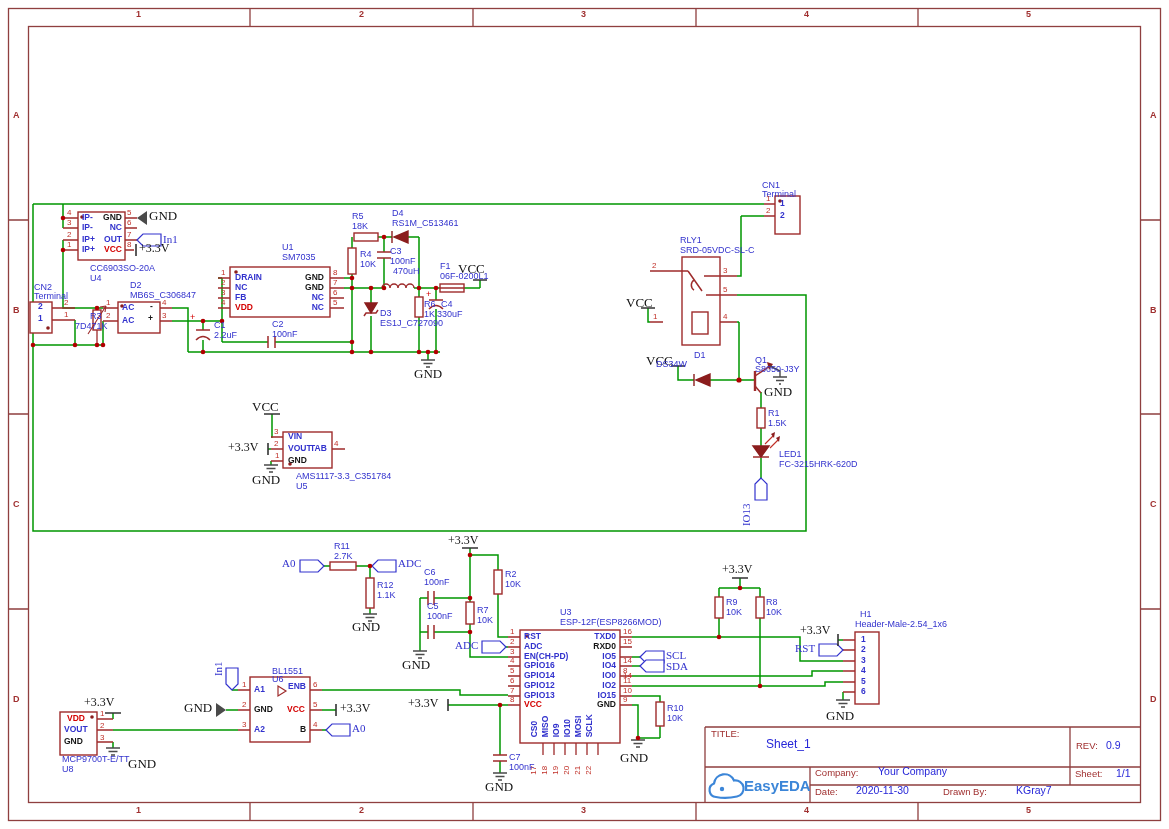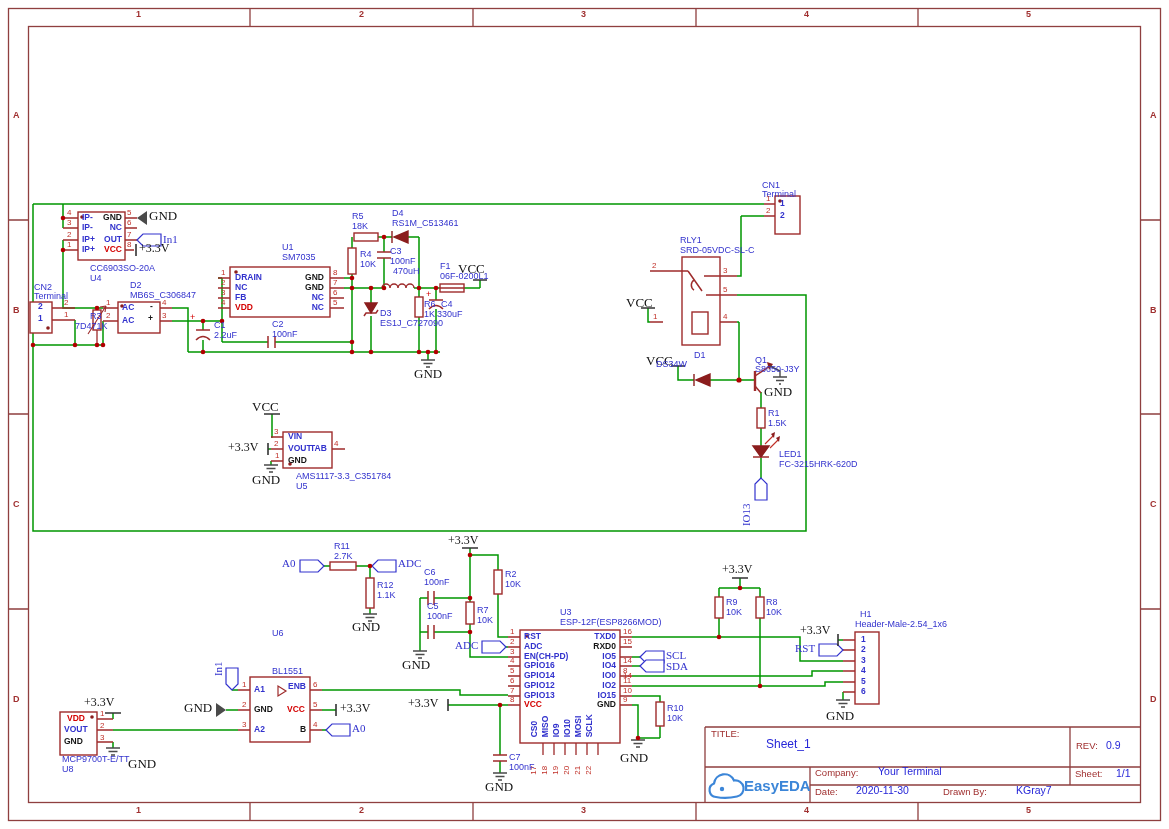--- a/index.html
+++ b/index.html
@@ -443,21 +443,21 @@
 <span class="fl t" style="left:795px;top:642px">RST</span>
 <span class="t nm" style="left:861px;top:635px">1</span>
 <span class="t nm" style="left:861px;top:645px">2</span>
 <span class="t nm" style="left:861px;top:656px">3</span>
 <span class="t nm" style="left:861px;top:666px">4</span>
 <span class="t nm" style="left:861px;top:677px">5</span>
 <span class="t nm" style="left:861px;top:687px">6</span>
 <span class="sf t" style="left:826px;top:709px">GND</span>
 
 <span class="fl t rot" style="left:224px;top:664px">In1</span>
-<span class="t" style="left:272px;top:629px">U6</span>
+<span class="t" style="left:272px;top:675px">U6</span>
 <span class="t" style="left:272px;top:667px">BL1551</span>
 <span class="t pn" style="left:242px;top:681px">1</span>
 <span class="t pn" style="left:242px;top:701px">2</span>
 <span class="t pn" style="left:242px;top:721px">3</span>
 <span class="t nm" style="left:254px;top:685px">A1</span>
 <span class="t nm k" style="left:254px;top:705px">GND</span>
 <span class="t nm" style="left:254px;top:725px">A2</span>
 <span class="t nm" style="left:288px;top:682px">ENB</span>
 <span class="t nm rd" style="left:287px;top:705px">VCC</span>
 <span class="t nm k" style="left:300px;top:725px">B</span>
@@ -476,21 +476,21 @@
 <span class="t nm k" style="left:64px;top:737px">GND</span>
 <span class="t" style="left:62px;top:755px">MCP9700T-E/TT</span>
 <span class="t" style="left:62px;top:765px">U8</span>
 <span class="sf t" style="left:128px;top:757px">GND</span>
 
 <span class="t tb" style="left:711px;top:729px">TITLE:</span>
 <span class="t big" style="left:766px;top:738px">Sheet_1</span>
 <span class="t tb" style="left:1076px;top:741px">REV:</span>
 <span class="t tv" style="left:1106px;top:740px">0.9</span>
 <span class="t tb" style="left:815px;top:768px">Company:</span>
-<span class="t tv" style="left:878px;top:766px">Your Terminal</span>
+<span class="t tv" style="left:878px;top:766px">Your Company</span>
 <span class="t tb" style="left:1075px;top:769px">Sheet:</span>
 <span class="t tv" style="left:1116px;top:768px">1/1</span>
 <span class="t tb" style="left:815px;top:787px">Date:</span>
 <span class="t tv" style="left:856px;top:785px">2020-11-30</span>
 <span class="t tb" style="left:943px;top:787px">Drawn By:</span>
 <span class="t tv" style="left:1016px;top:785px">KGray7</span>
 <span class="t logo" style="left:744px;top:778px">EasyEDA</span>
 
 </div>
 

